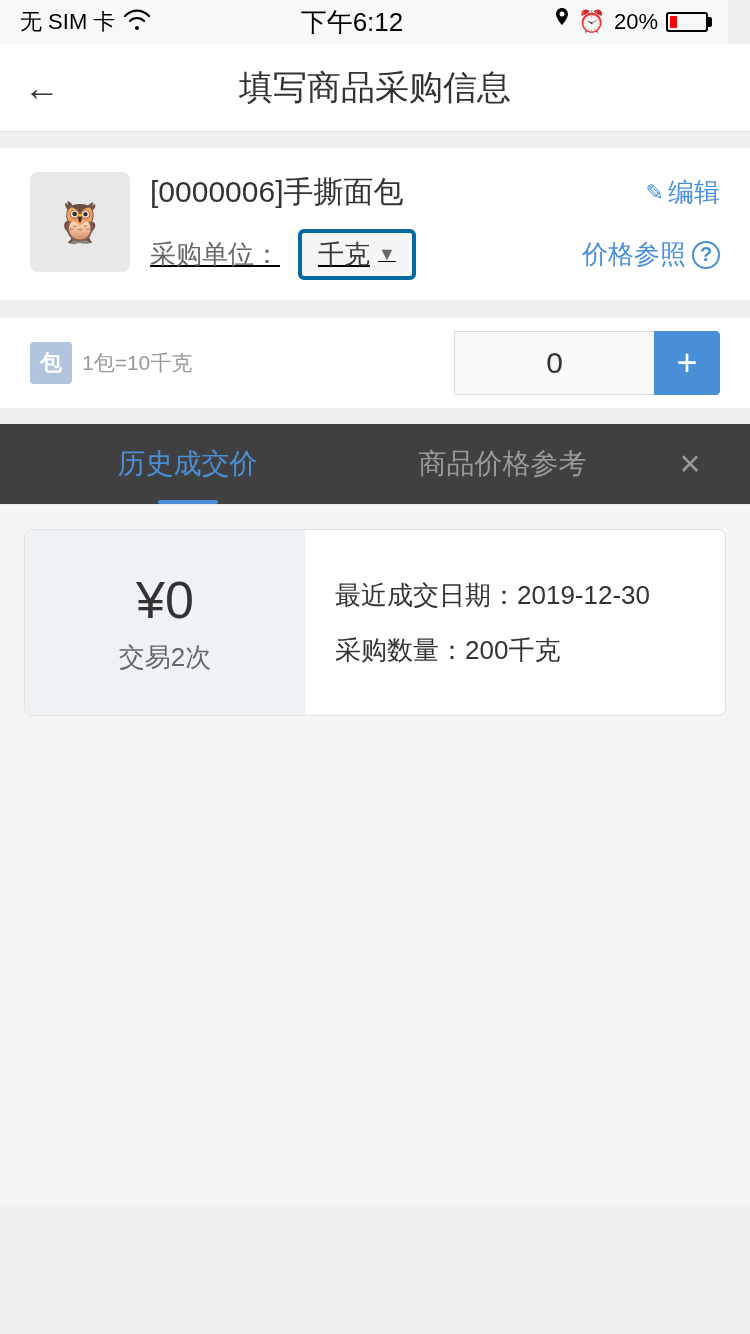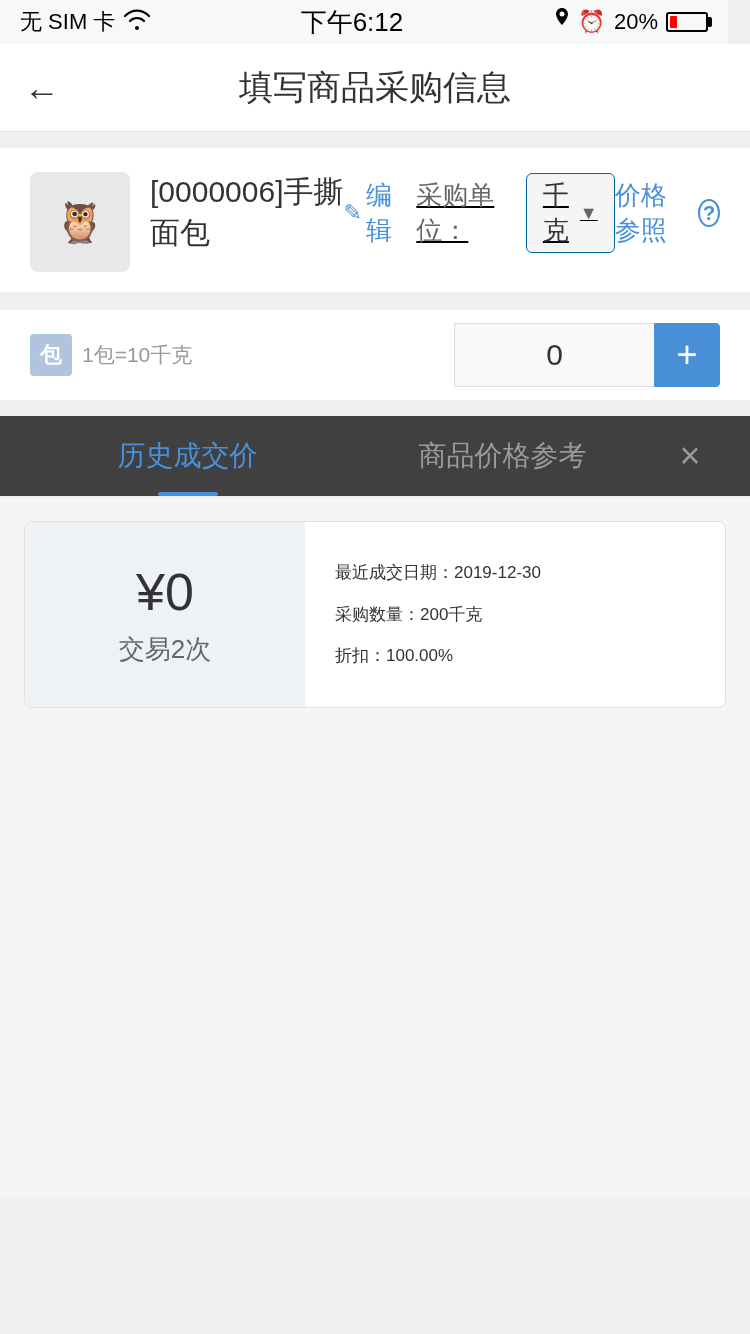--- a/index.html
+++ b/index.html
@@ -116,21 +116,21 @@
       justify-content: center;
       flex-shrink: 0;
     }
     .product-owl {
       font-size: 40px;
       color: #999;
     }
     .product-info {
       flex: 1;
       display: flex;
-      flex-direction: row;
+      flex-direction: column;
       gap: 16px;
     }
     .product-name-row {
       display: flex;
       justify-content: space-between;
       align-items: center;
     }
     .product-name {
       font-size: 30px;
       font-weight: 500;
@@ -150,21 +150,21 @@
     .unit-row {
       display: flex;
       align-items: center;
       justify-content: space-between;
     }
     .unit-label {
       font-size: 26px;
       color: #666;
     }
     .unit-select {
-      border: 1px solid #0369a1;
+      border: 4px solid #0369a1;
       border-radius: 6px;
       padding: 4px 16px;
       font-size: 26px;
       color: #333;
       background: #f5f5f5;
       display: flex;
       align-items: center;
       gap: 8px;
       cursor: pointer;
       margin-left: 10px;
@@ -341,21 +341,21 @@
     }
     .price-right {
       flex: 1;
       padding: 36px 30px;
       display: flex;
       flex-direction: column;
       justify-content: center;
       gap: 16px;
     }
     .price-detail-row {
-      font-size: 17px;
+      font-size: 26px;
       color: #333;
       line-height: 1.5;
     }
   </style>
 </head>
 <body>
 
 <div class="status-bar">
   <div class="status-left">
     <span>无 SIM 卡</span>
@@ -449,18 +449,15 @@
       <div class="price-amount">¥0</div>
       <div class="price-trade-count">交易2次</div>
     </div>
     <div class="price-right">
       <div class="price-detail-row">
         <span>最近成交日期：</span><span>2019-12-30</span>
       </div>
       <div class="price-detail-row">
         <span>采购数量：</span><span>200千克</span>
       </div>
-      <div class="price-detail-row">
-        <span>折扣：</span><span>100.00%</span>
-      </div>
     </div>
   </div>
 </div>
 
 </body></html>

